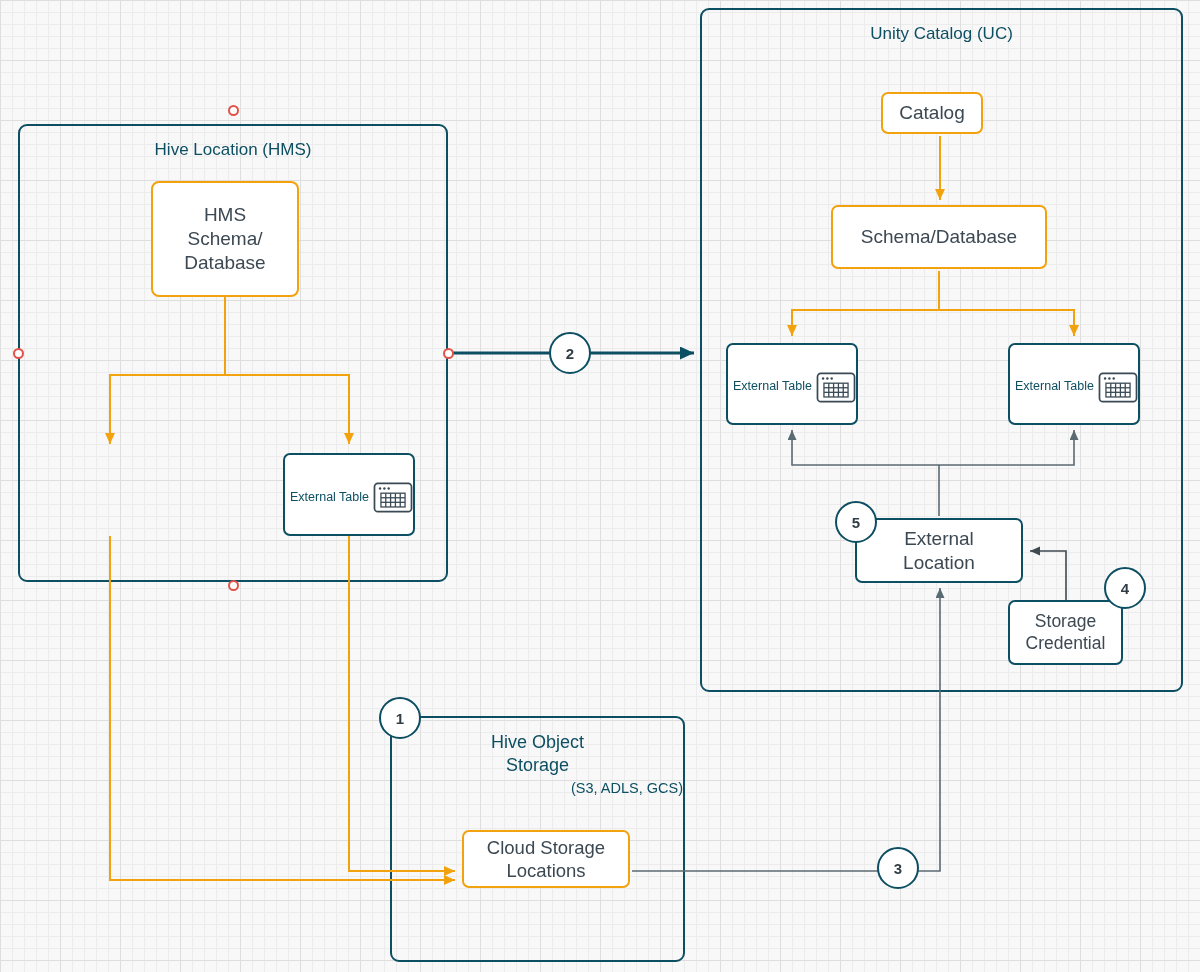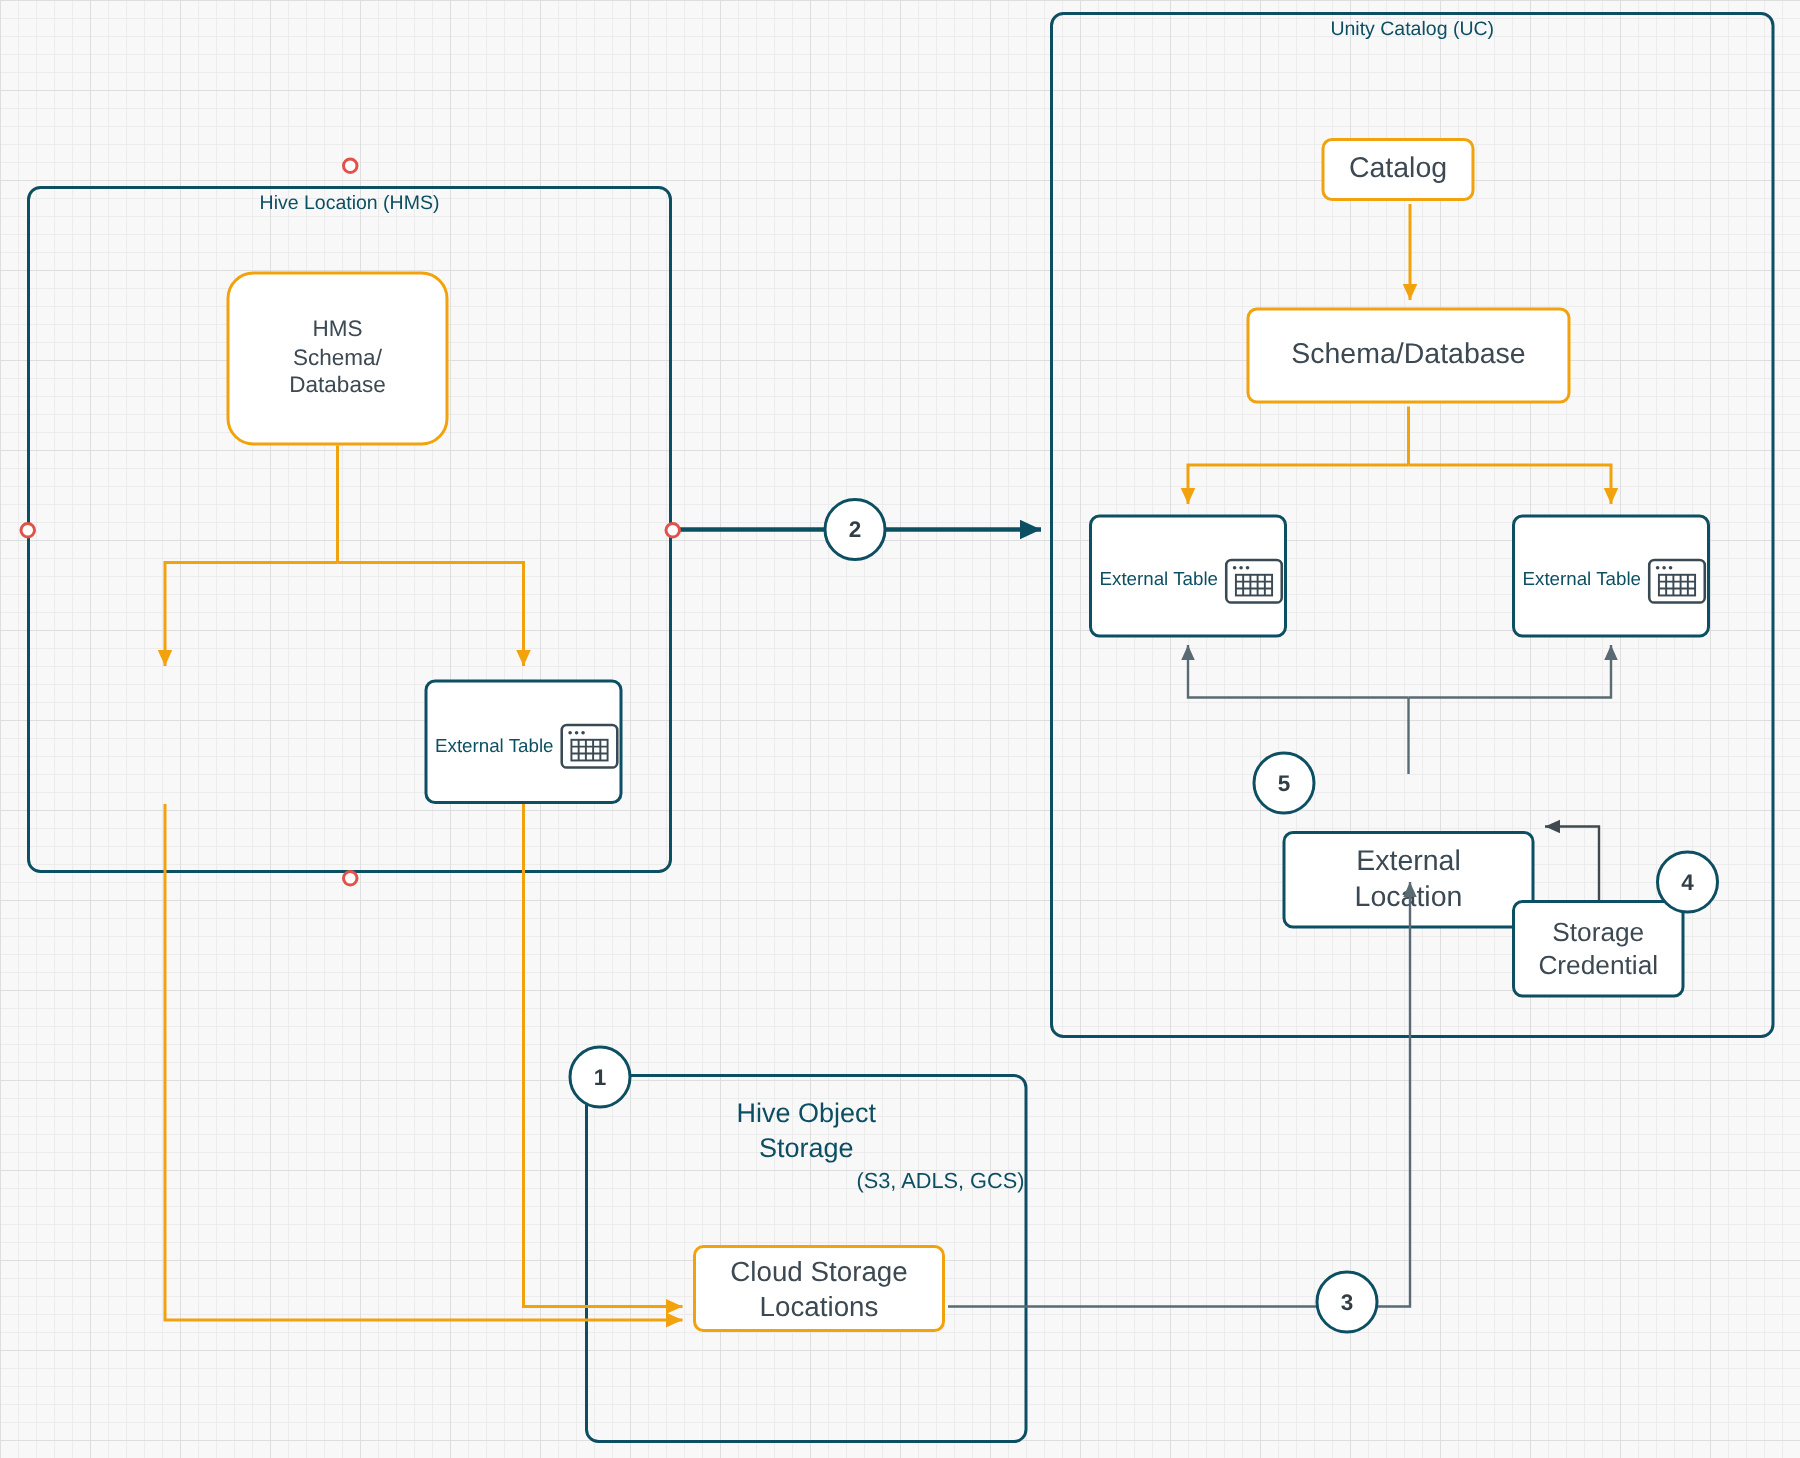--- a/index.html
+++ b/index.html
@@ -24,23 +24,23 @@
     position: absolute;
     z-index: 1;
     border: 2px solid #0d4f62;
     border-radius: 9px;
     background: transparent;
   }
   .container .title {
     display: block;
     text-align: center;
     color: #0d4f62;
-    font-size: 13px;
+    font-size: 17px;
     font-weight: 500;
-    padding-top: 1px;
+    padding-top: 13px;
     white-space: pre-line;
     line-height: 1.3;
   }
   .container .subtitle {
     display: block;
     text-align: right;
     color: #0d4f62;
     font-size: 14.5px;
     font-weight: 400;
     padding-top: 2px;
@@ -157,21 +157,21 @@
     <g fill="none" stroke="#5a6a72" stroke-width="1.6">
       <path d="M632 871 L940 871 L940 588" marker-end="url(#ag)"></path>
       <path d="M939 516 L939 465"></path>
       <path d="M939 465 L792 465 L792 430" marker-end="url(#ag)"></path>
       <path d="M939 465 L1074 465 L1074 430" marker-end="url(#ag)"></path>
     </g>
 
     <path d="M1066 600 L1066 551 L1030 551" fill="none" stroke="#3f4a50" stroke-width="1.6" marker-end="url(#ad)"></path>
   </svg>
 
-  <div class="node orange" style="left:151px; top:181px; width:148px; height:116px; font-size:15px; border-radius:18px;">HMS
+  <div class="node orange" style="left:151px; top:181px; width:148px; height:116px; font-size:19px; border-radius:8px;">HMS
 Schema/
 Database</div>
 
 
   <div class="node teal tbl" style="left:283px; top:453px; width:132px; height:83px;">
     <span class="lbl">External Table</span>
     <svg viewBox="0 0 46 36" width="40" height="31">
       <rect x="1.5" y="1.5" width="43" height="33" rx="4" fill="#ffffff" stroke="#3a4a54" stroke-width="2"></rect>
       <circle cx="8" cy="7.5" r="1.4" fill="#3a4a54"></circle>
         <circle cx="13" cy="7.5" r="1.4" fill="#3a4a54"></circle>
@@ -223,21 +223,21 @@
         <line x1="9" y1="18.3" x2="37" y2="18.3"></line>
           <line x1="9" y1="23.6" x2="37" y2="23.6"></line>
         <line x1="14.6" y1="13" x2="14.6" y2="29"></line>
           <line x1="20.2" y1="13" x2="20.2" y2="29"></line>
         <line x1="25.8" y1="13" x2="25.8" y2="29"></line>
           <line x1="31.4" y1="13" x2="31.4" y2="29"></line>
       </g>
     </svg>
   </div>
 
-  <div class="node teal" style="left:855px; top:518px; width:168px; height:65px; font-size:19px;margin-top:36px;">External
+  <div class="node teal" style="left:855px; top:518px; width:168px; height:65px; font-size:19px;">External
 Location</div>
 
   <div class="node teal" style="left:1008px; top:600px; width:115px; height:65px; font-size:17.5px;">Storage
 Credential</div>
 
   <div class="node orange" style="left:462px; top:830px; width:168px; height:58px; font-size:18.5px;">Cloud Storage
 Locations</div>
 
   <div class="badge" style="left:379px; top:697px;">
     <span>1</span>

